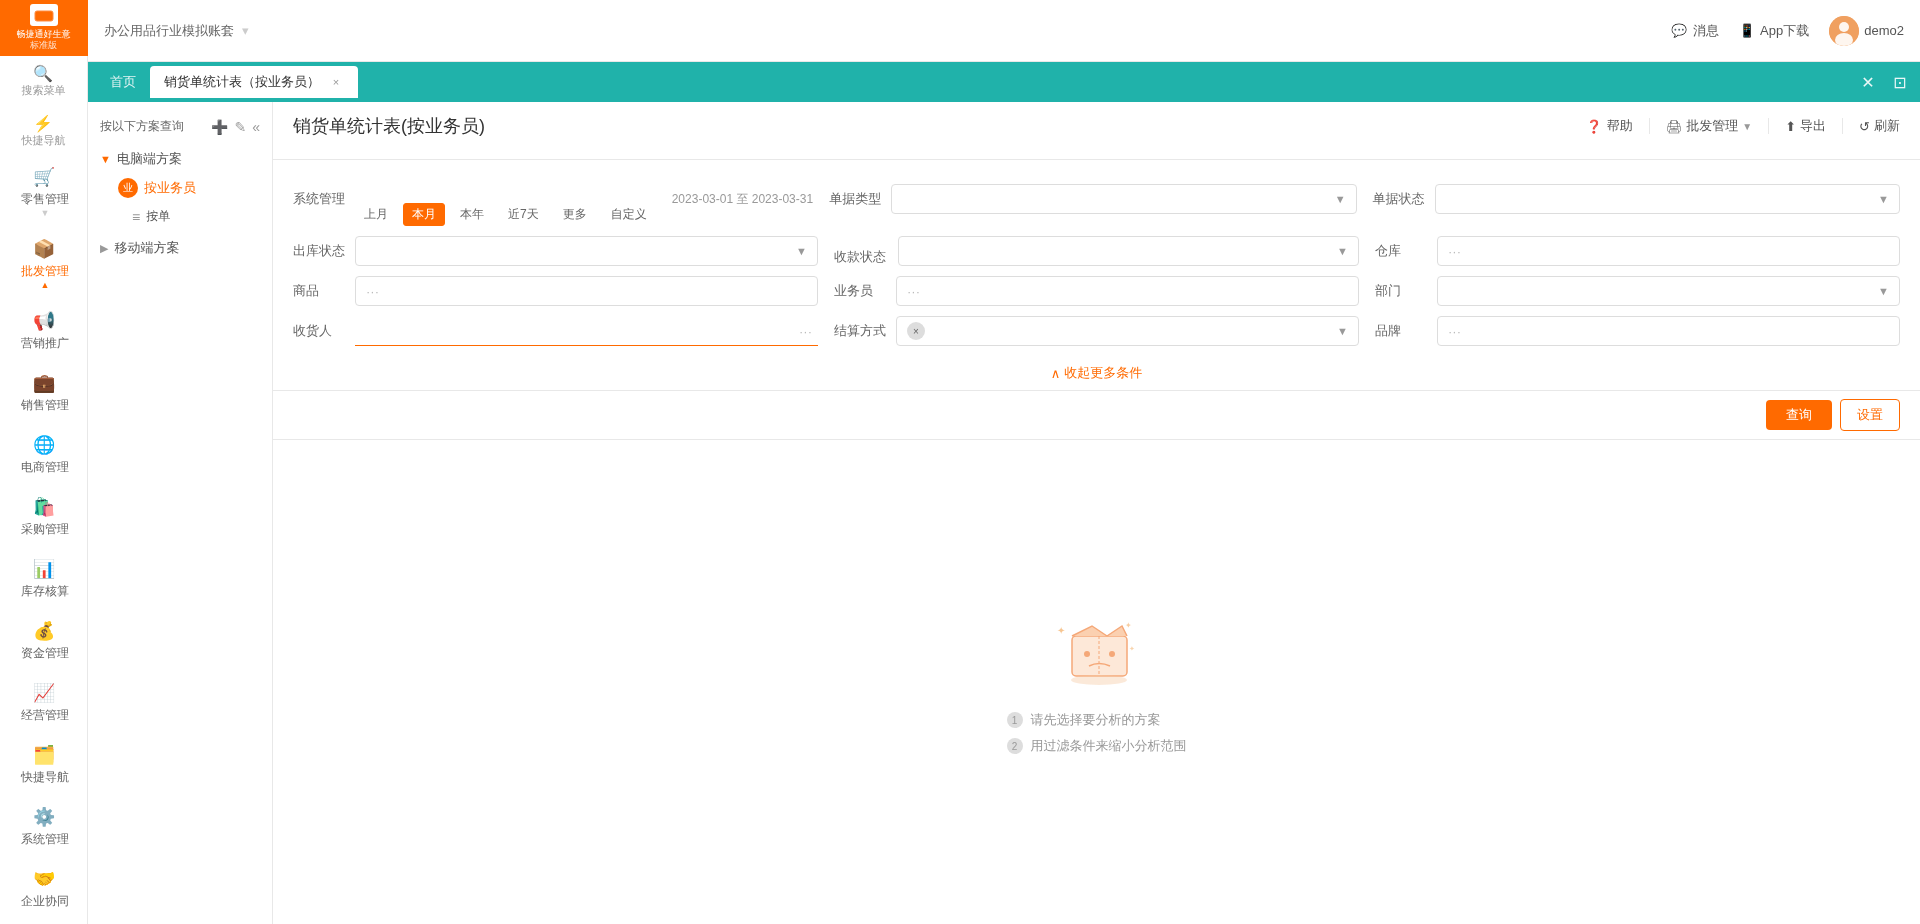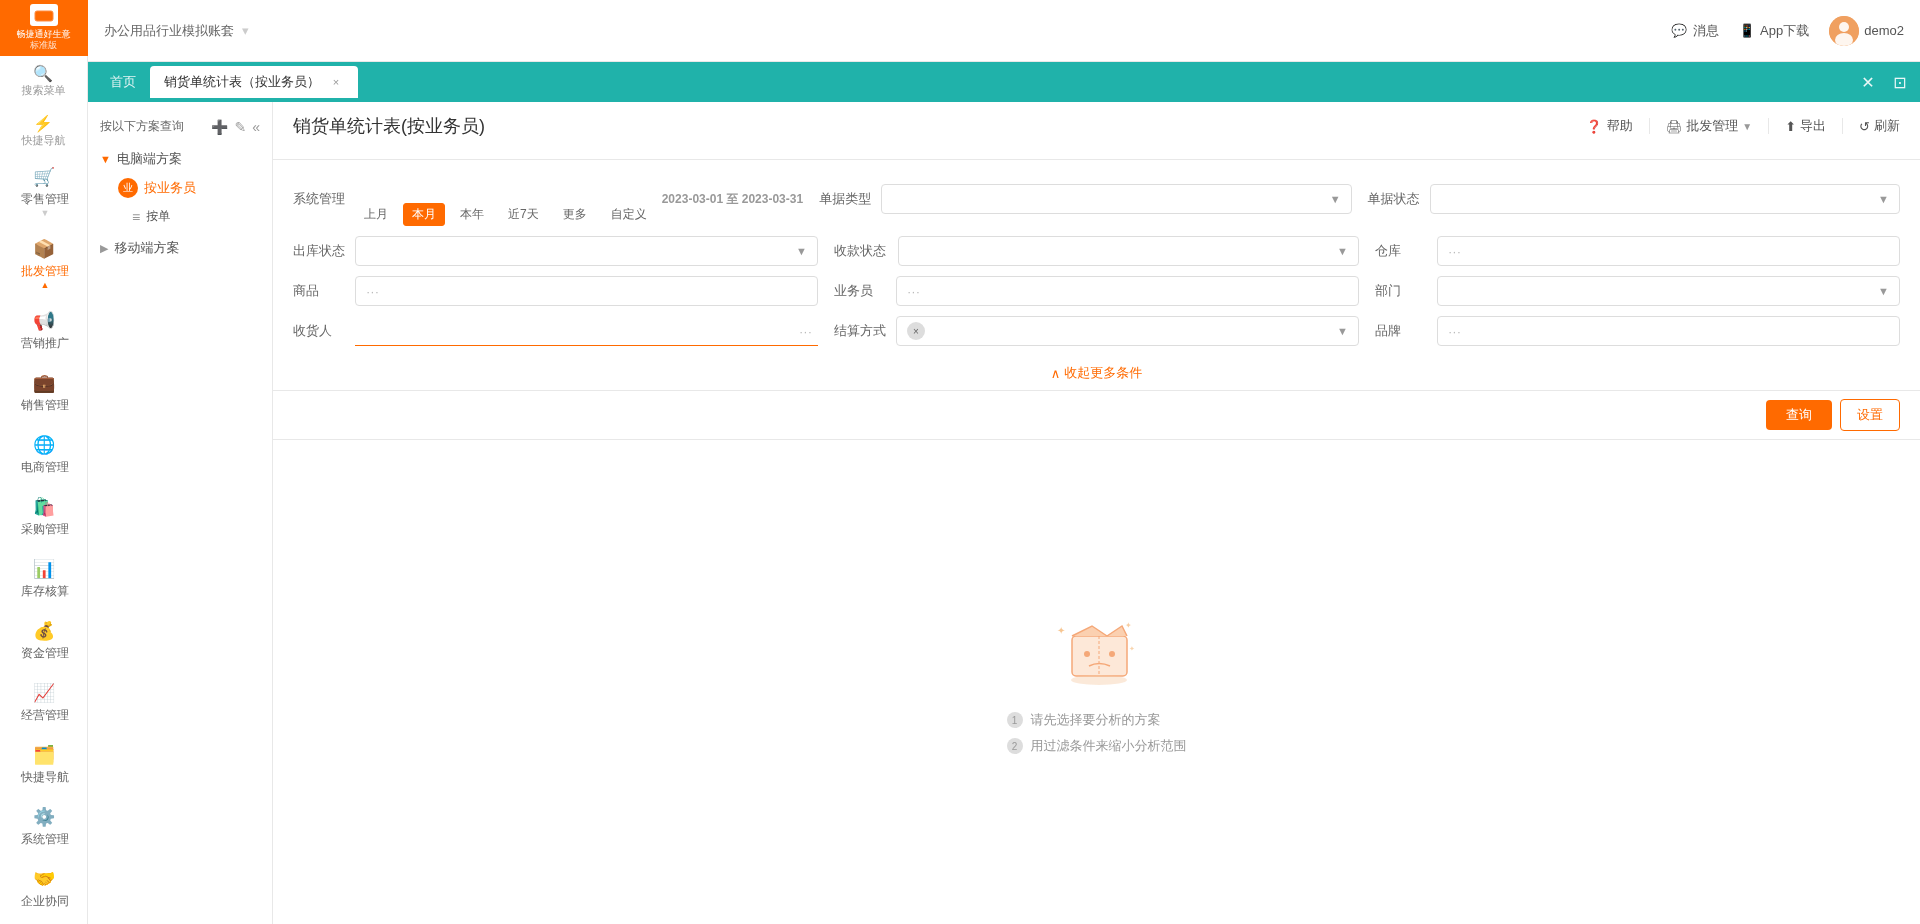--- a/index.html
+++ b/index.html
@@ -315,22 +315,21 @@
       border: 1px solid transparent;
     }
     .date-btn.active {
       background: #ff6a00;
       color: #fff;
       border-color: #ff6a00;
     }
     .date-range {
       font-size: 12px;
       color: #999;
-      margin-left: 0;
-      font-weight: bold;
+      margin-left: 10px;
     }
     .filter-select {
       flex: 1;
       height: 30px;
       border: 1px solid #ddd;
       border-radius: 4px;
       padding: 0 10px;
       display: flex;
       align-items: center;
       justify-content: space-between;
@@ -659,21 +658,21 @@
         </div>
 
         <div style="display:flex;align-items:center;gap:16px;margin-bottom:10px;">
           <div style="flex:1;display:flex;align-items:center;gap:6px;">
             <span class="filter-label">出库状态</span>
             <div class="filter-select" style="flex:1;">
               <span></span>
               <span class="arrow">▼</span>
             </div>
           </div>
-          <div style="flex:1;display:flex;align-items:center;gap:8px;">
+          <div style="flex:1;display:flex;align-items:flex-end;gap:8px;">
             <span class="filter-label">收款状态</span>
             <div class="filter-select" style="flex:1;">
               <span></span>
               <span class="arrow">▼</span>
             </div>
           </div>
           <div style="flex:1;display:flex;align-items:center;gap:6px;">
             <span class="filter-label">仓库</span>
             <div class="filter-select" style="flex:1;">
               <span style="color:#bbb;">···</span>

